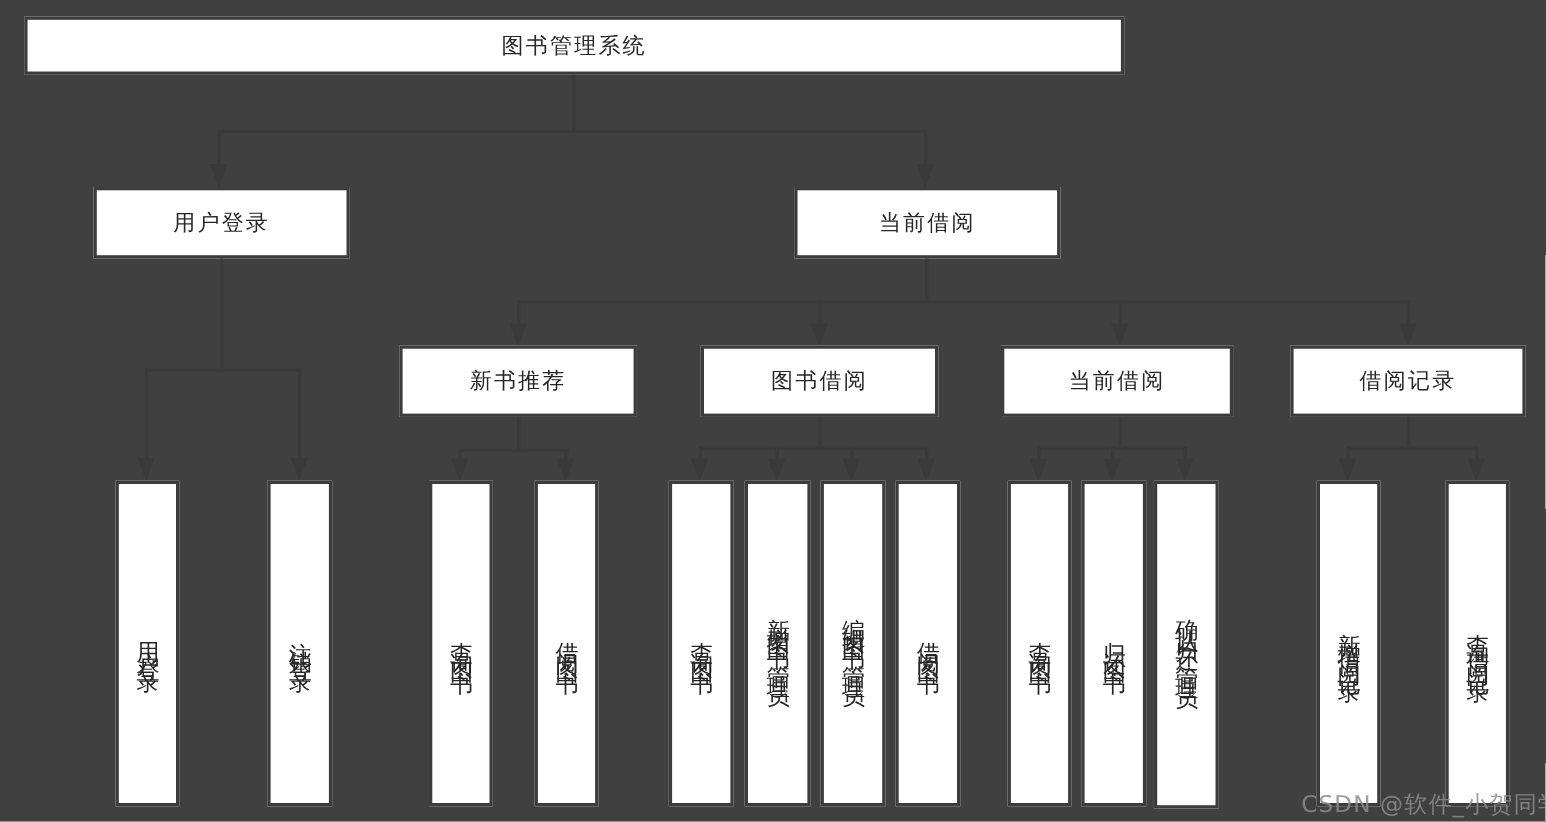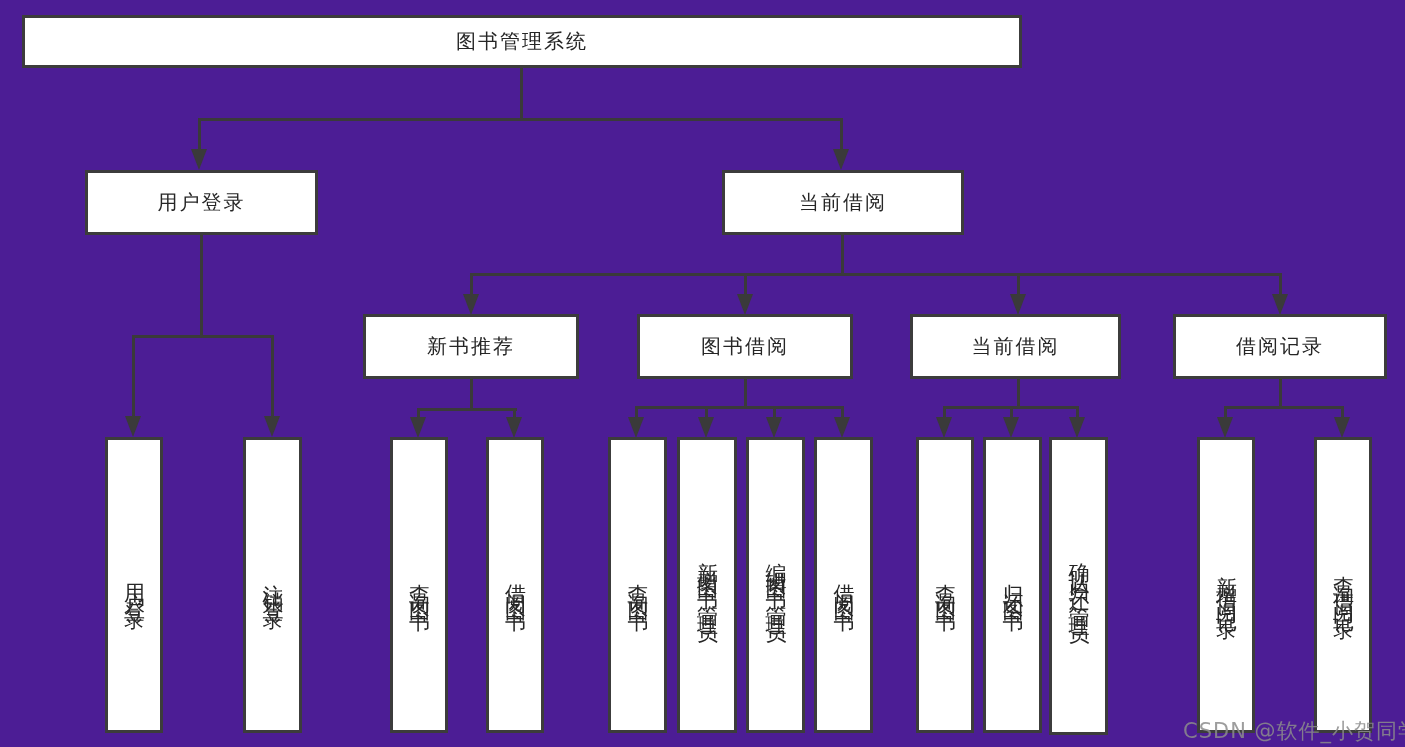--- a/index.html
+++ b/index.html
@@ -4,21 +4,21 @@
 <style>
   html, body {
     margin: 0;
     padding: 0;
     background: #ffffff;
   }
   #canvas {
     position: relative;
     width: 1405px;
     height: 747px;
-    background: #4c1d95;
+    background: #404040;
     font-family: "DejaVu Sans", "Liberation Sans", sans-serif;
     overflow: hidden;
   }
   
   .hnode {
     position: absolute;
     box-sizing: border-box;
     background: #ffffff;
     border: 3px solid #3c3c3c;
     display: flex;

